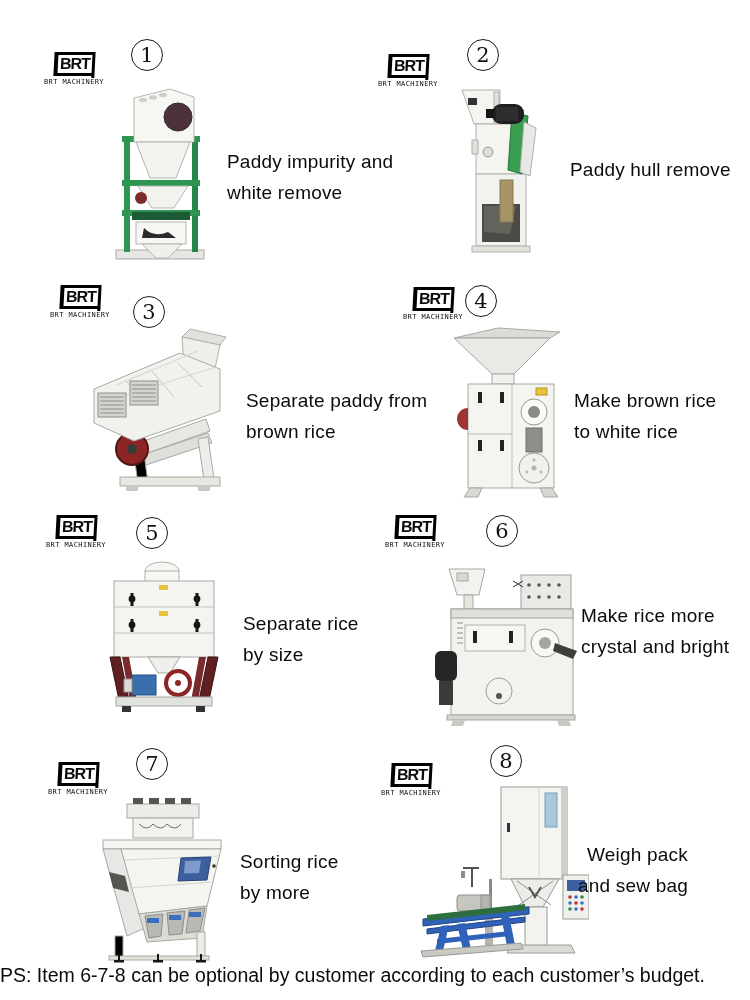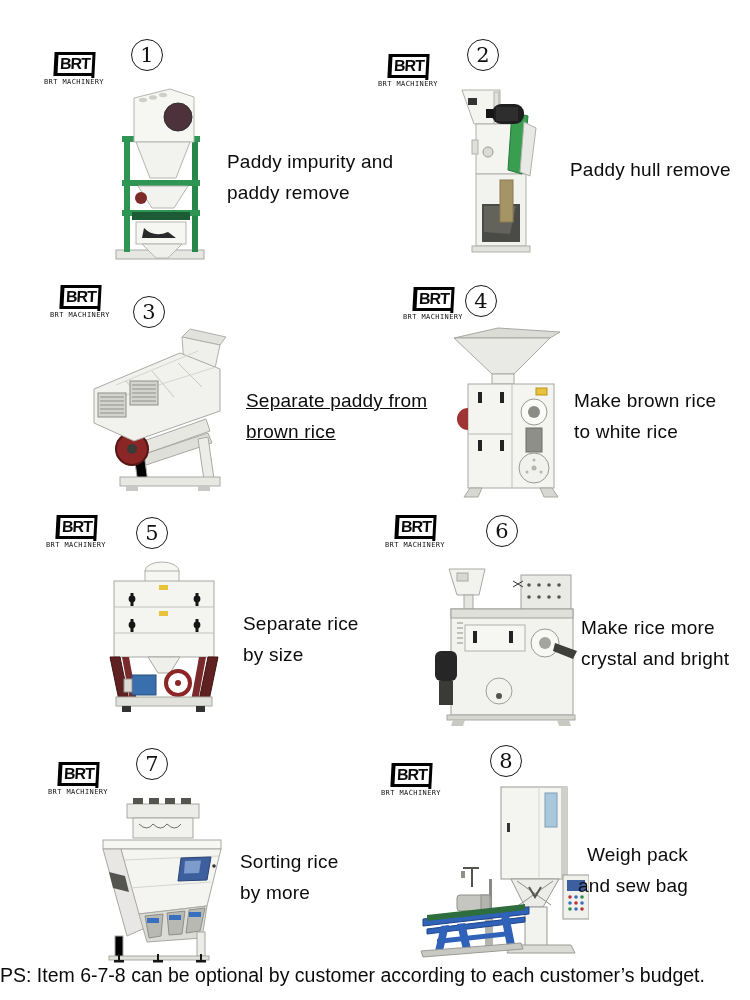--- a/index.html
+++ b/index.html
@@ -23,24 +23,24 @@
   .num{position:absolute;width:30px;height:30px;border:1.5px solid #1a1a1a;border-radius:50%;
        font-family:"DejaVu Serif",serif;font-size:21px;line-height:30px;text-align:center;color:#111;
        background:#fff;}
 
   .caption{position:absolute;font-size:19px;line-height:31px;white-space:nowrap;letter-spacing:0.2px;}
   .machine{position:absolute;}
   .machine svg{display:block;}
 
   .c1 .logo{left:4px;top:22px;}  .c1 .num{left:91px;top:9px;}  .c1 .machine{left:70px;top:54px;}  .c1 .caption{left:187px;top:116px;}
   .c2 .logo{left:8px;top:24px;}  .c2 .num{left:97px;top:9px;}  .c2 .machine{left:80px;top:54px;}  .c2 .caption{left:200px;top:124px;}
-  .c3 .logo{left:10px;top:2px;}  .c3 .num{left:93px;top:13px;} .c3 .machine{left:46px;top:44px;}  .c3 .caption{left:206px;top:102px;text-decoration:underline;}
+  .c3 .logo{left:10px;top:2px;}  .c3 .num{left:93px;top:13px;} .c3 .machine{left:46px;top:44px;}  .c3 .caption{left:206px;top:102px;}
   .c4 .logo{left:33px;top:4px;}  .c4 .num{left:95px;top:2px;}  .c4 .machine{left:78px;top:39px;}  .c4 .caption{left:204px;top:102px;}
   .c5 .logo{left:6px;top:2px;}   .c5 .num{left:96px;top:4px;}  .c5 .machine{left:56px;top:42px;}  .c5 .caption{left:203px;top:95px;}
-  .c6 .logo{left:15px;top:2px;}  .c6 .num{left:116px;top:2px;} .c6 .machine{left:63px;top:40px;}  .c6 .caption{left:211px;top:99px;}
+  .c6 .logo{left:15px;top:2px;}  .c6 .num{left:116px;top:2px;} .c6 .machine{left:63px;top:40px;}  .c6 .caption{left:211px;top:87px;}
   .c7 .logo{left:8px;top:19px;}  .c7 .num{left:96px;top:5px;}  .c7 .machine{left:41px;top:53px;}  .c7 .caption{left:200px;top:103px;}
   .c8 .logo{left:11px;top:20px;} .c8 .num{left:120px;top:2px;} .c8 .machine{left:43px;top:40px;}  .c8 .caption{left:208px;top:96px;text-align:right;}
 
   .footer-note{position:absolute;left:0;right:0;top:964px;text-align:left;font-size:19.5px;color:#0b0b0b;}
 </style>
 </head>
 <body>
 
 <div class="page">
 
@@ -67,21 +67,21 @@
         <polygon points="28,102 78,102 64,124 42,124" fill="#f2f2ee" stroke="#b5b5b0"></polygon>
         <circle cx="31" cy="114" r="6" fill="#7c2a2a"></circle>
         <rect x="22" y="128" width="58" height="8" fill="#1d5b36"></rect>
         <rect x="26" y="138" width="50" height="22" fill="#f6f6f3" stroke="#b5b5b0"></rect>
         <path d="M34,144 q10,10 24,4 l8,6 h-34 z" fill="#2a2a2a"></path>
         <polygon points="32,160 72,160 58,174 46,174" fill="#efefeb" stroke="#b5b5b0"></polygon>
       </svg>
     </div>
     <div class="caption">
       <div>Paddy impurity and</div>
-      <div>paddy remove</div>
+      <div>white remove</div>
     </div>
   </section>
 
   <section class="cell c2">
     <div class="logo">
       <div class="logo-mark">BRT</div>
       <div class="logo-text">BRT MACHINERY</div>
     </div>
     <div class="num">2</div>
     <div class="machine">

